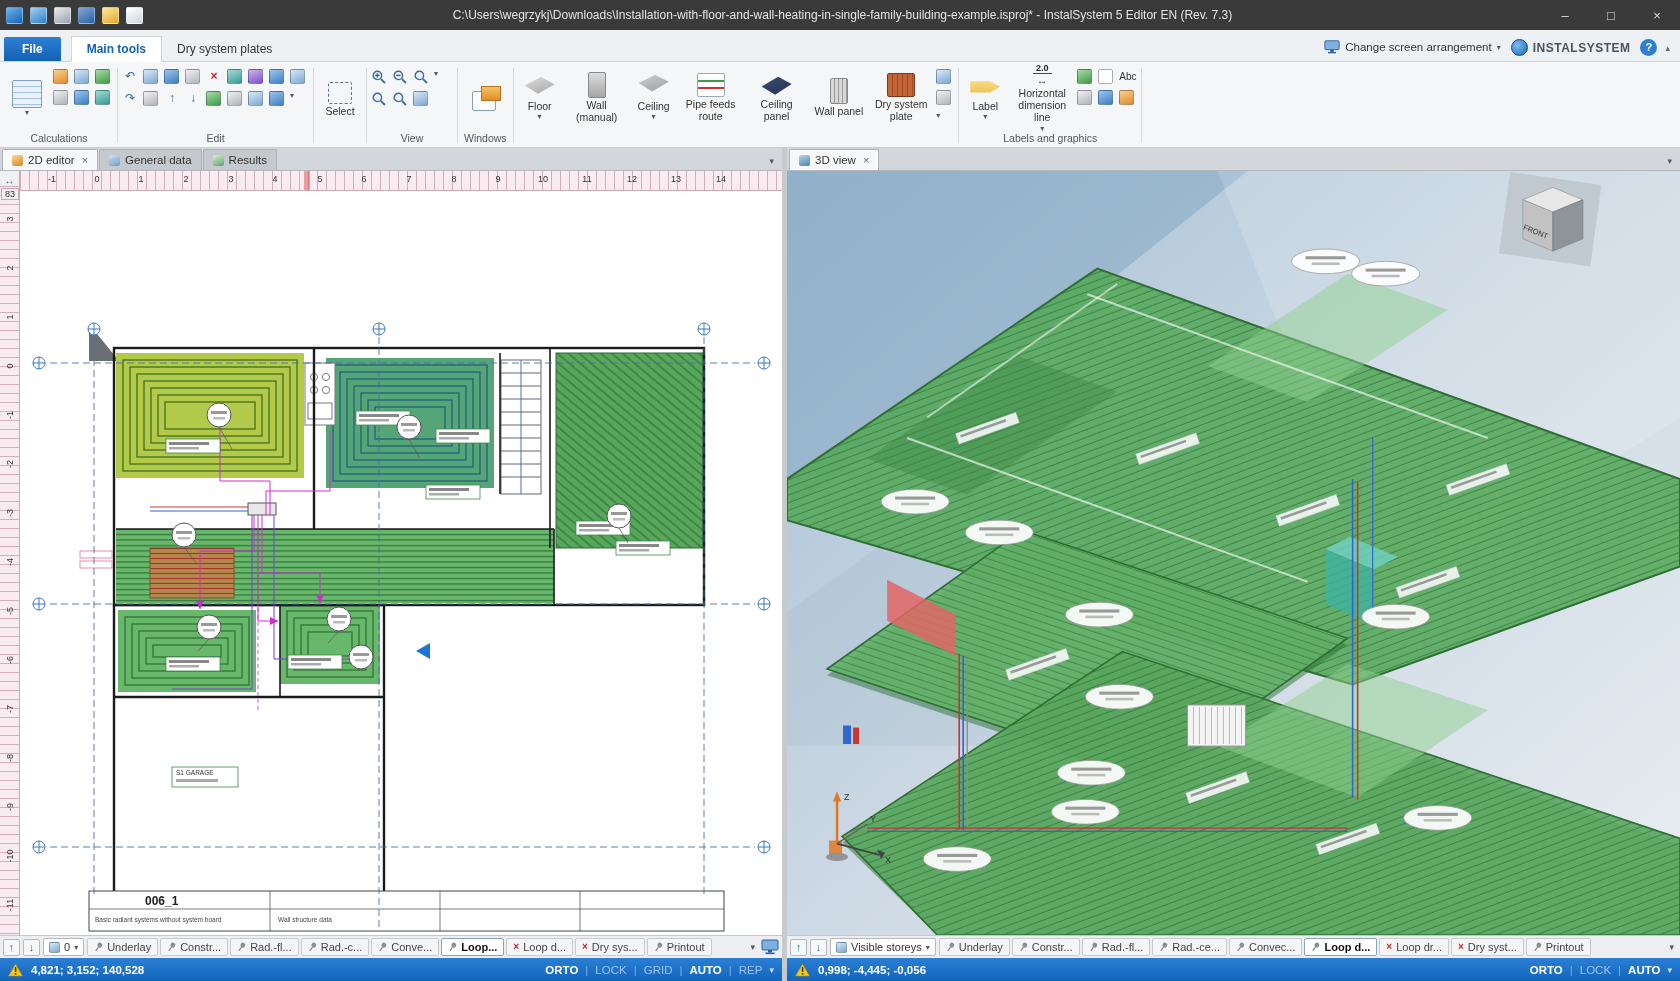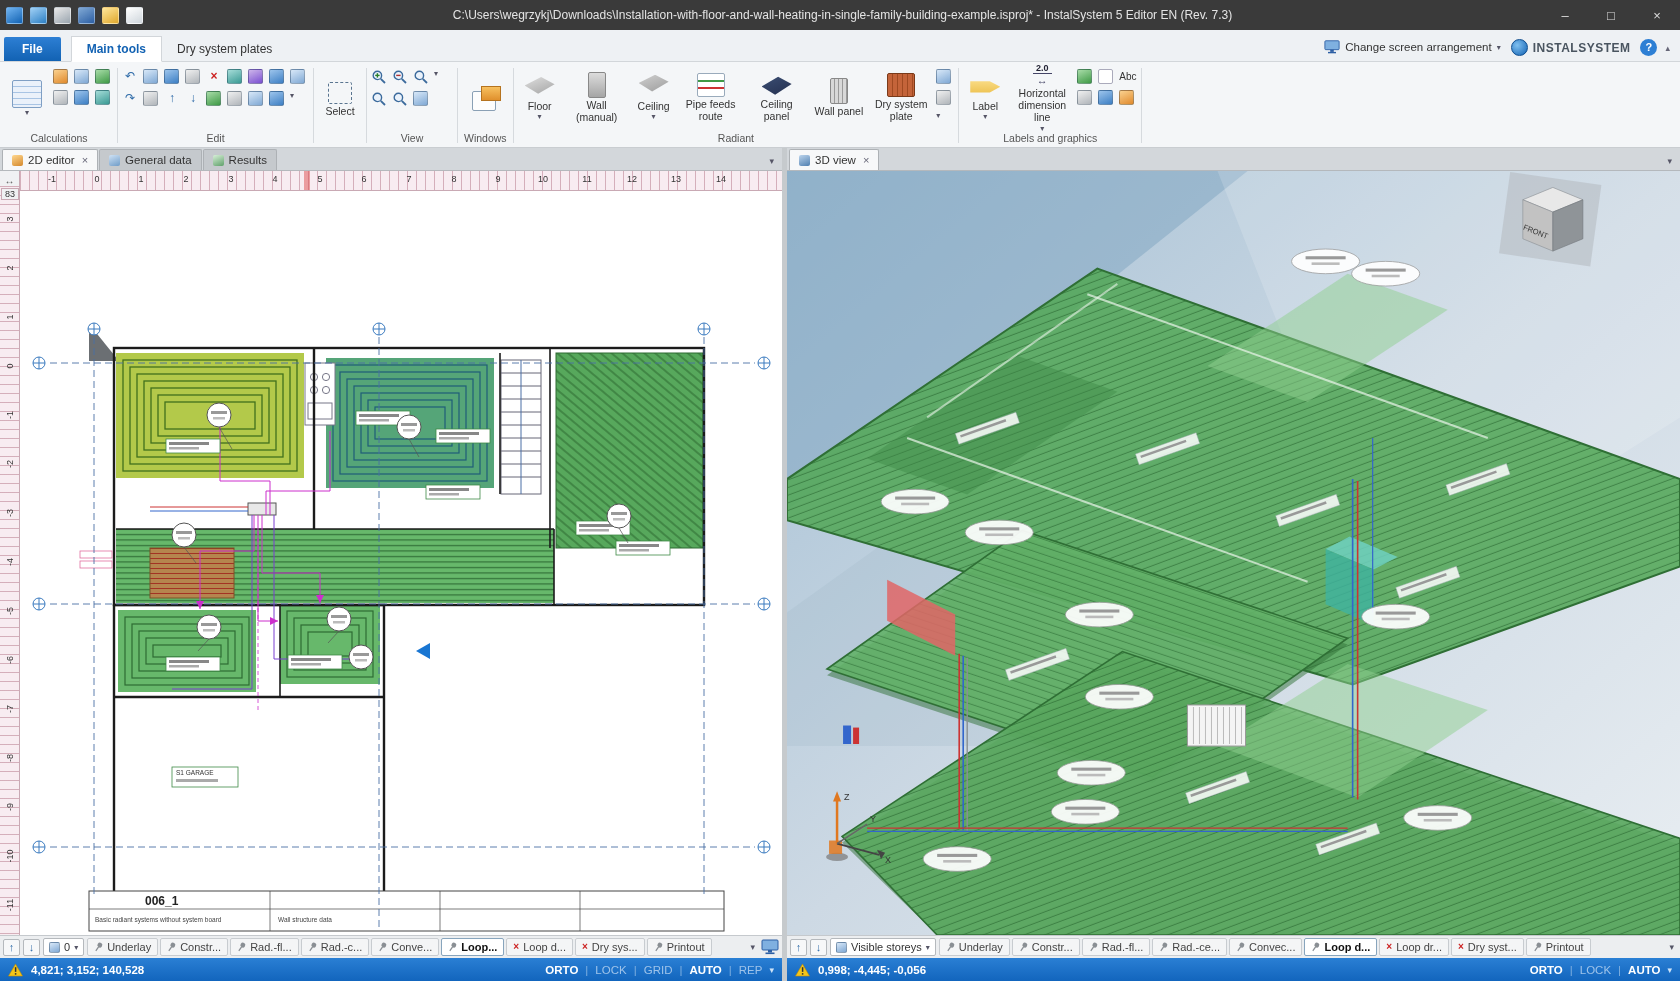--- a/index.html
+++ b/index.html
@@ -337,21 +337,20 @@
         <div class="bigbtn">
           <span class="bi bi-dryplate"></span>
           <span class="bb-label">Dry system plate</span>
         </div>
         <div class="smallcol">
           <span class="gi gi-lblue"></span>
           <span class="gi gi-gray"></span>
           <span class="chev">▾</span>
         </div>
       </div>
-      <div class="rg-caption">Radiant</div>
     </div>
     <div class="vsep"></div>
 
     <div class="rgroup">
       <div class="rg-body">
         <div class="bigbtn">
           <span class="bi bi-label"></span>
           <span class="bb-label">Label</span>
           <span class="chev">▾</span>
         </div>

